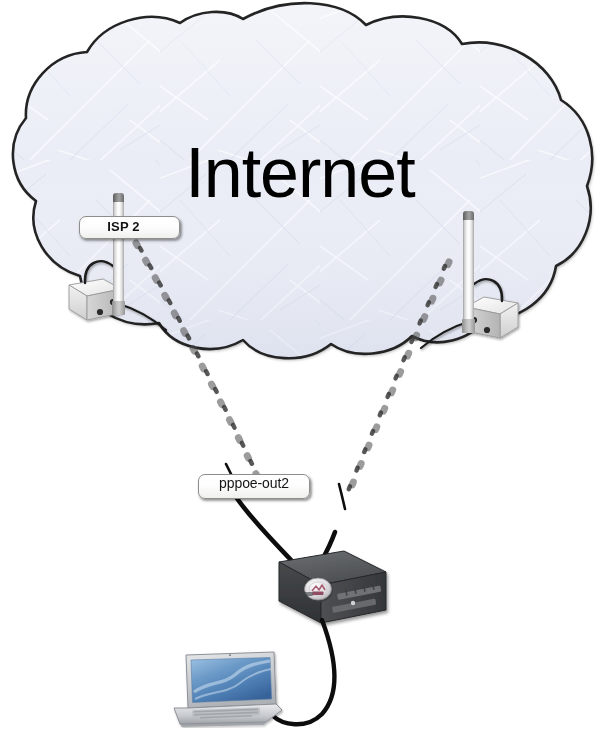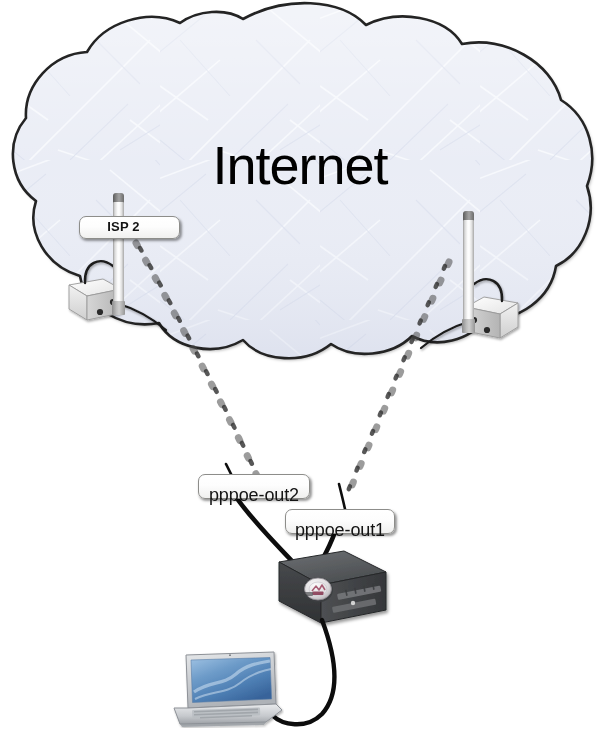--- a/index.html
+++ b/index.html
@@ -29,21 +29,21 @@
   #svg-bg   { z-index: 1; }
   #svg-mid  { z-index: 3; }
   #svg-fg   { z-index: 6; }
 
   .internet-title {
     position: absolute;
     left: 0;
     top: 138px;
     width: 600px;
     text-align: center;
-    font-size: 54px;
+    font-size: 70px;
     line-height: 1;
     font-weight: 400;
     letter-spacing: -1px;
     color: #000000;
     z-index: 2;
     font-family: "Liberation Sans", "DejaVu Sans", sans-serif;
     user-select: none;
   }
 
   
@@ -64,24 +64,24 @@
     display: block;
     width: 100%;
   }
   .label-isp {
     font-size: 13px;
     font-weight: 600;
     letter-spacing: 0.2px;
     padding: 2px 12px 3px 0;
   }
   .label-pppoe {
-    font-size: 18px;
+    font-size: 14px;
     font-weight: 500;
     letter-spacing: -0.1px;
-    padding: 10px 0 3px 0;
+    padding: 0 0 3px 0;
   }
 
   #label-isp2   { left: 79px;  top: 216px; width: 101px; height: 23px; }
   #label-isp1   { left: 401px; top: 234px; width: 110px; height: 23px; }
   #label-pppoe2 { left: 198px; top: 474px; width: 112px; height: 25px; }
   #label-pppoe1 { left: 285px; top: 509px; width: 110px; height: 25px; }
 
   
   .antenna {
     position: absolute;
@@ -384,17 +384,14 @@
 
   <div class="label-box label-isp" id="label-isp2">
     <span class="lbl-inner">ISP 2</span>
   </div>
 
 
   <div class="label-box label-pppoe" id="label-pppoe2">
     <span class="lbl-inner">pppoe-out2</span>
   </div>
 
-  <div class="label-box label-pppoe" id="label-pppoe1">
-    <span class="lbl-inner">pppoe-out1</span>
-  </div>
 
 </div>
 
 </body></html>

